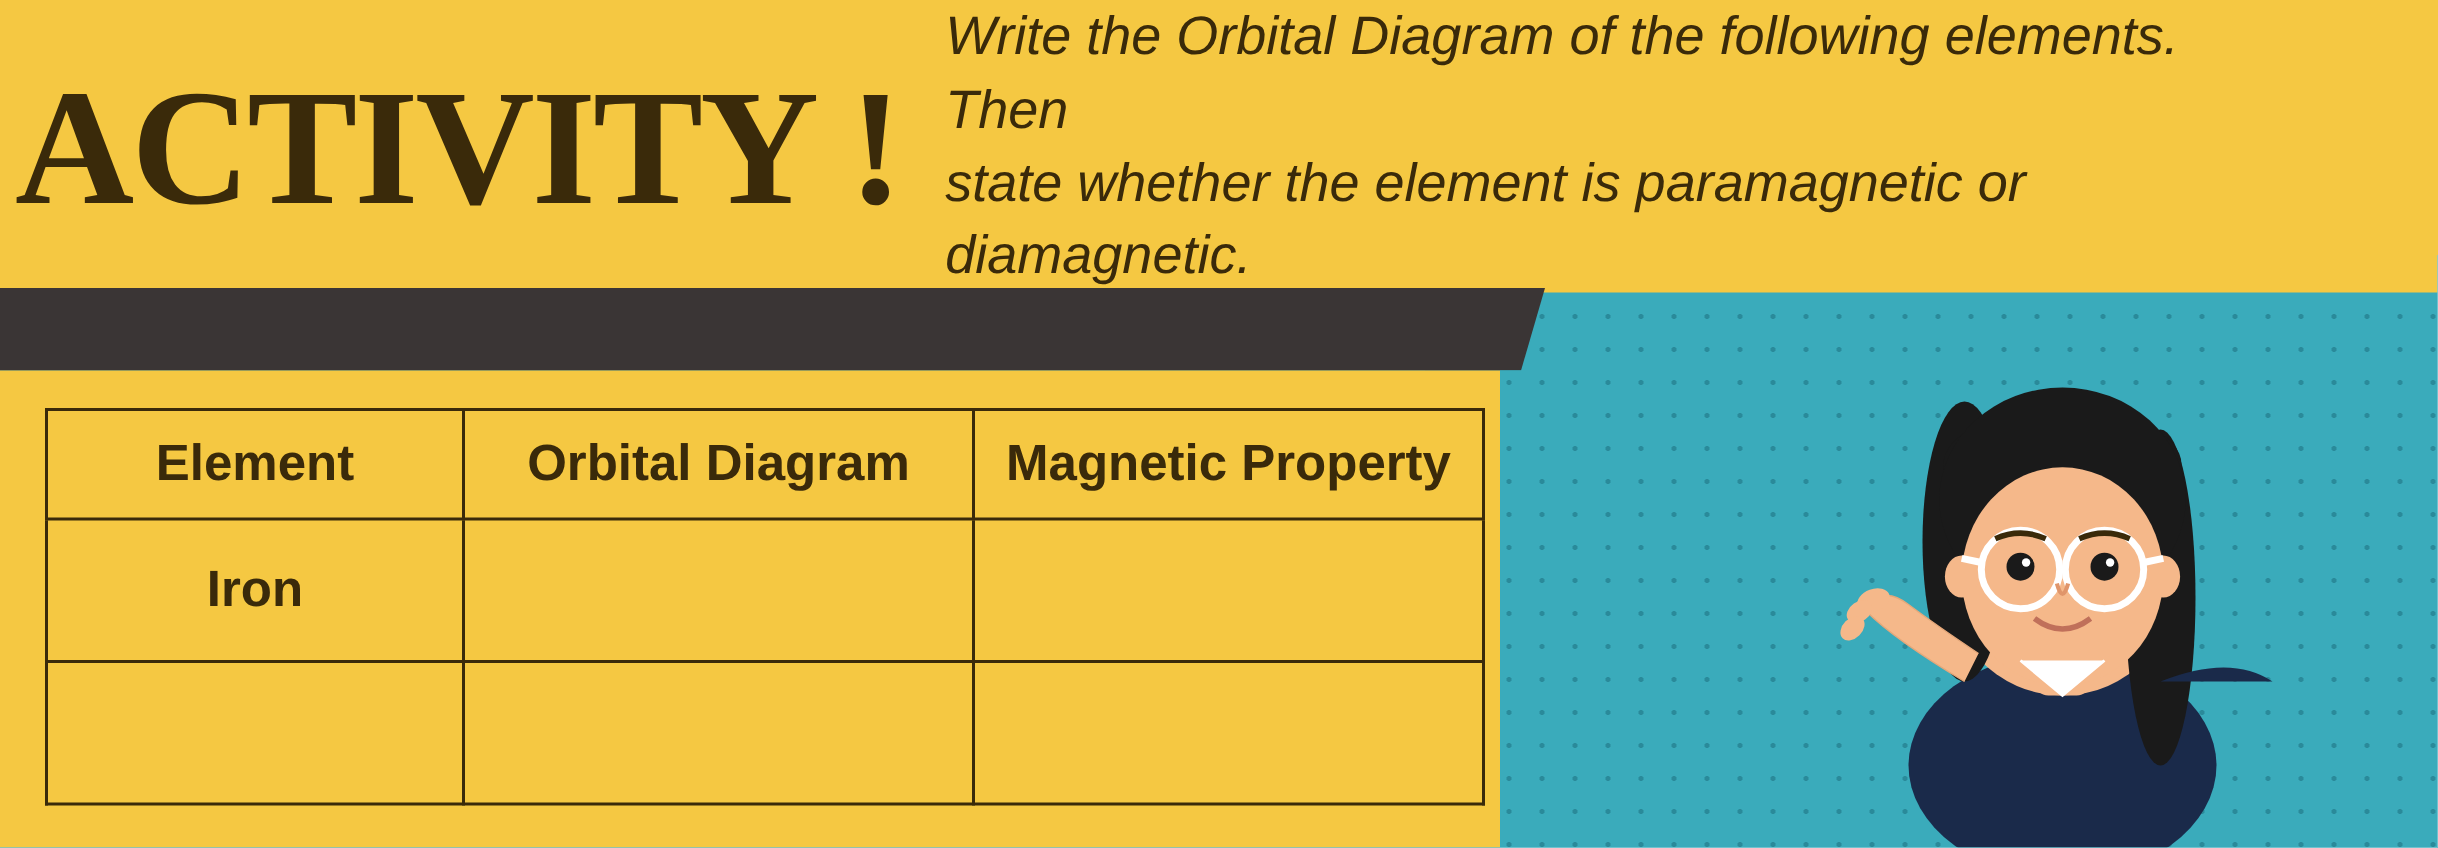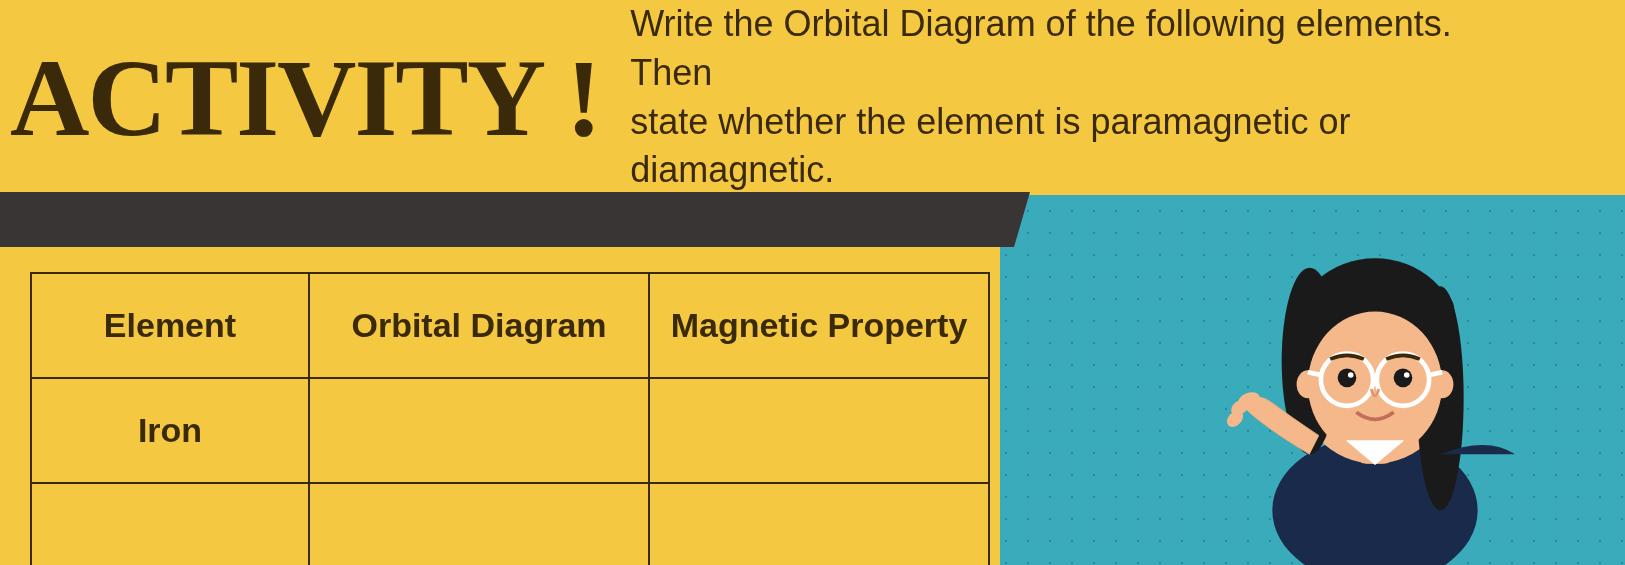--- a/index.html
+++ b/index.html
@@ -41,20 +41,21 @@
       font-family: Liberation Serif, serif;
       margin-right: 30px;
     }
 
     .activity-description {
       font-size: 36px;
       color: #3a2a0a;
       font-weight: 400;
       line-height: 1.35;
       max-width: 900px;
+      font-style: italic;
     }
 
     
     .teal-area {
       position: absolute;
       top: 195px;
       left: 0;
       width: 100%;
       height: 370px;
       background-color: #3aabbb;
@@ -102,21 +103,21 @@
     
     .activity-table {
       border-collapse: collapse;
       width: 960px;
       margin-top: 5px;
     }
 
     .activity-table th,
     .activity-table td {
       border: 2.5px solid #3a2a0a;
-      padding: 32px 20px;
+      padding: 16px 20px;
       font-size: 34px;
       color: #3a2a0a;
       font-family: 'Arial', sans-serif;
       text-align: center;
       background-color: #f5c842;
     }
 
     .activity-table th {
       font-weight: 600;
       font-size: 34px;

